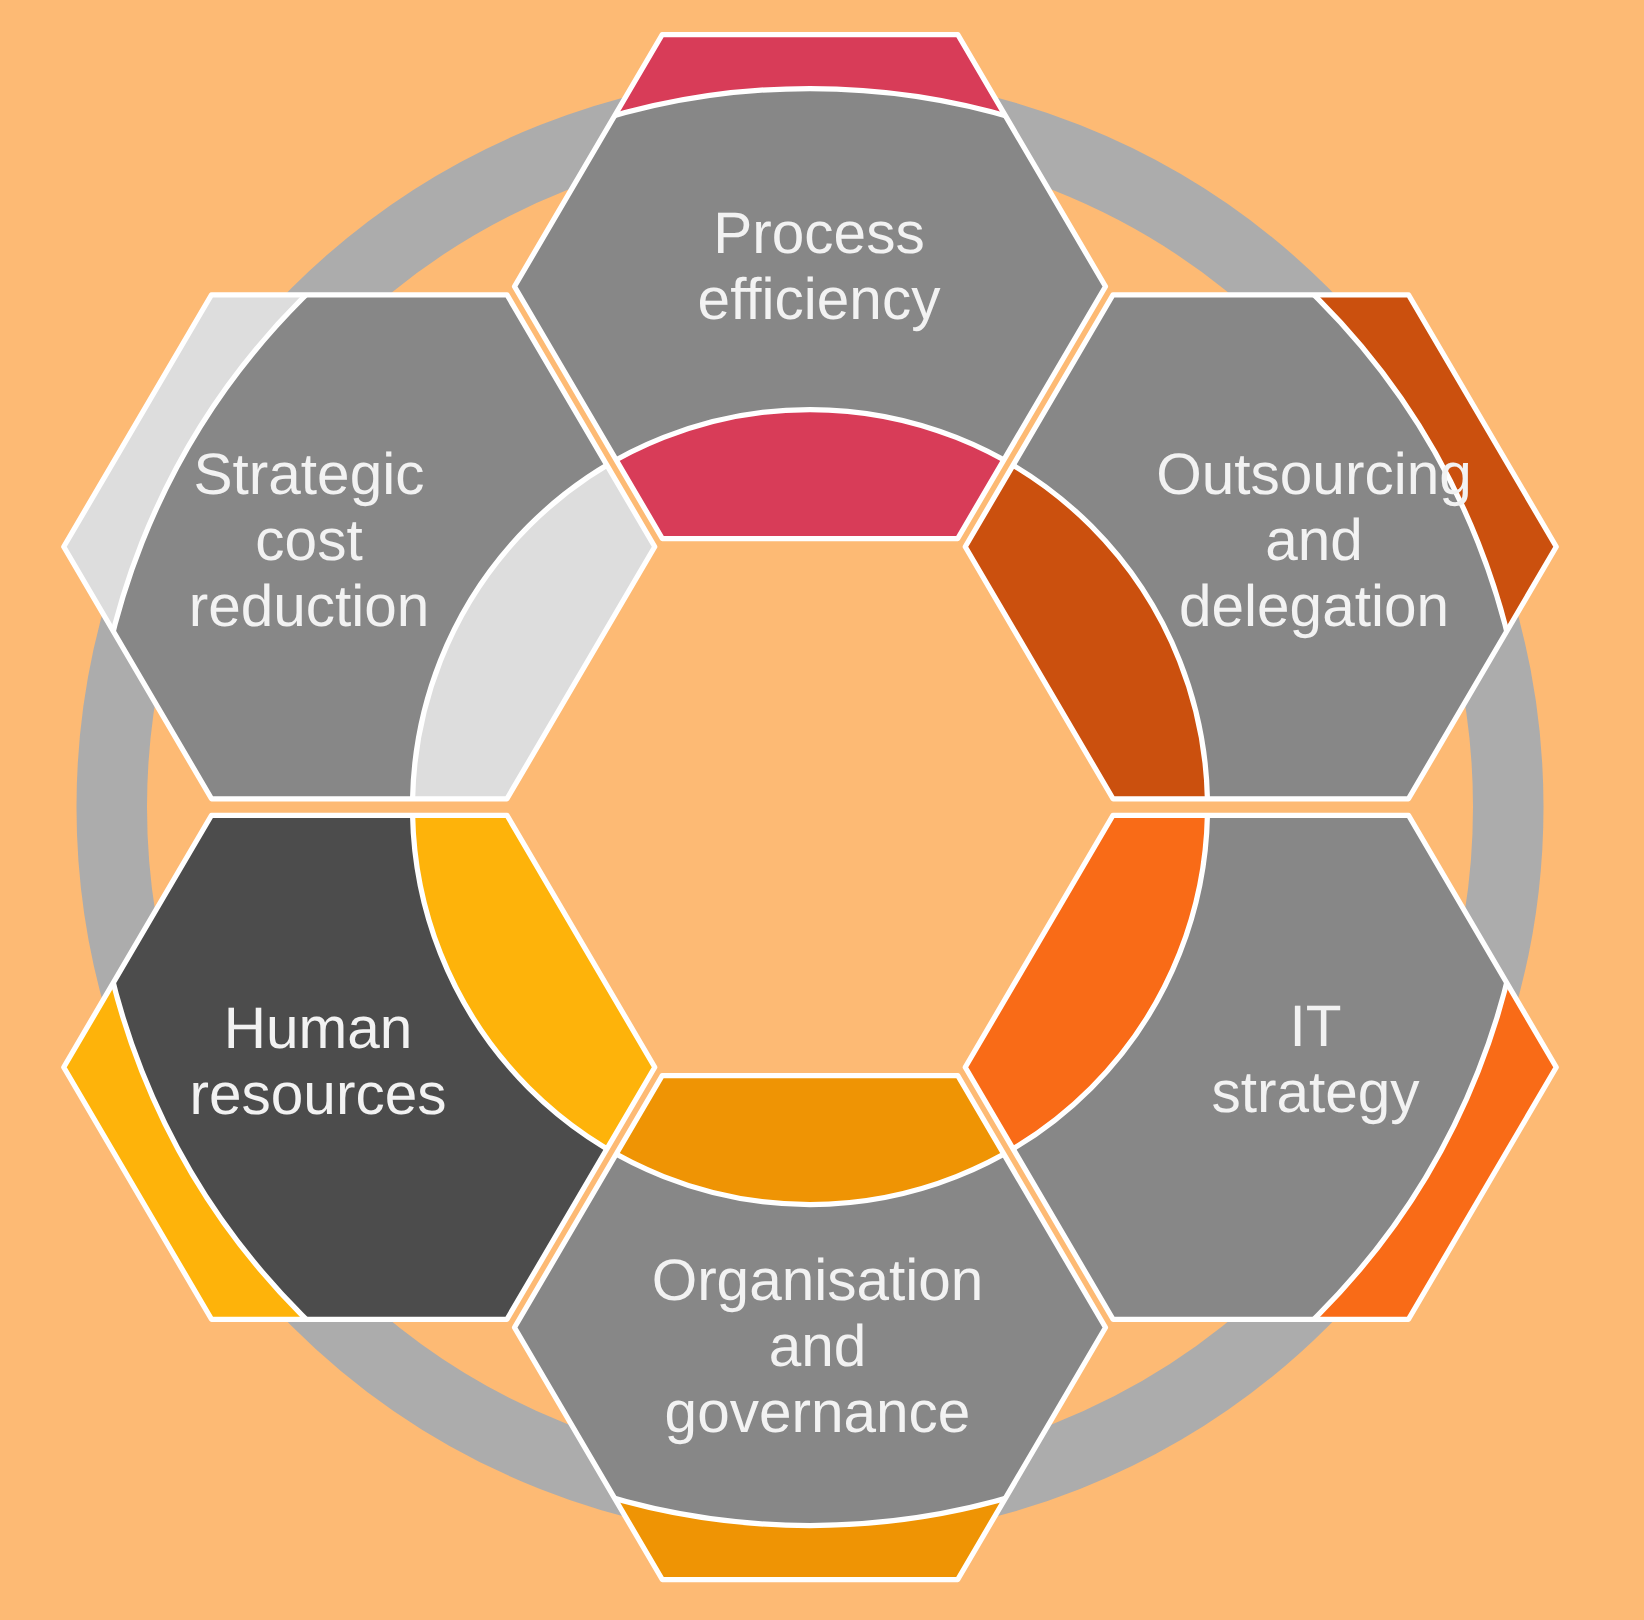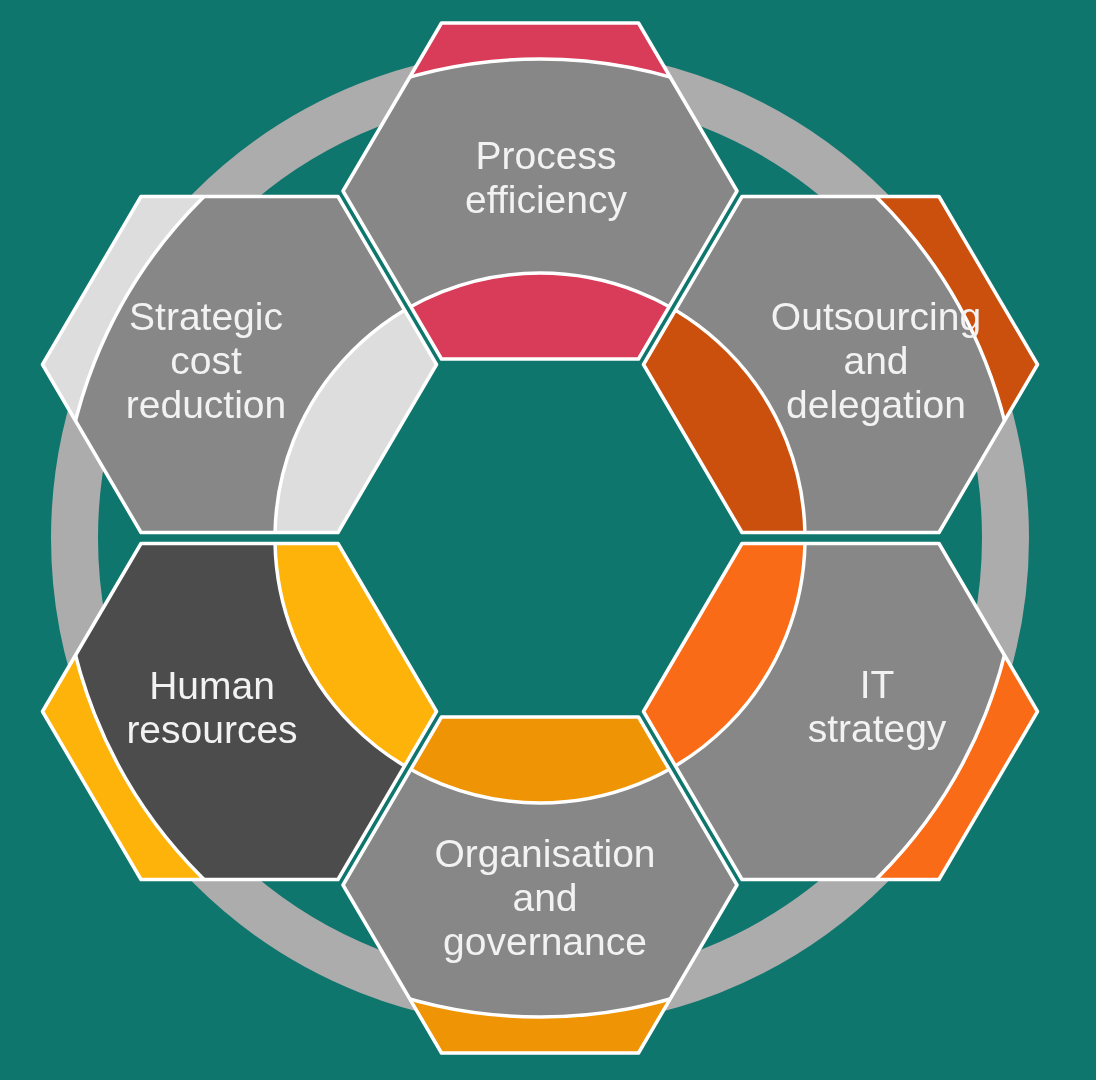--- a/index.html
+++ b/index.html
@@ -8,21 +8,21 @@
     background: #000000;
     width: 1096px;
     height: 1080px;
     overflow: hidden;
     font-family: "Liberation Sans", sans-serif;
   }
   .canvas {
     position: relative;
     width: 1096px;
     height: 1080px;
-    background: #0f766e;
+    background: #fdba74;
   }
   svg { display: block; }
   text {
     font-family: "Liberation Sans", sans-serif;
     font-size: 39px;
     font-weight: 400;
   }
 </style>
 </head>
 <body>

